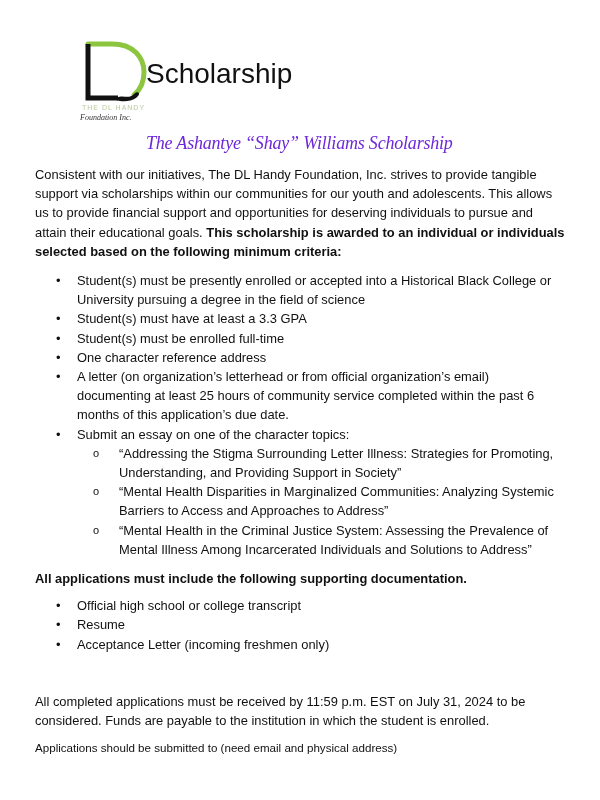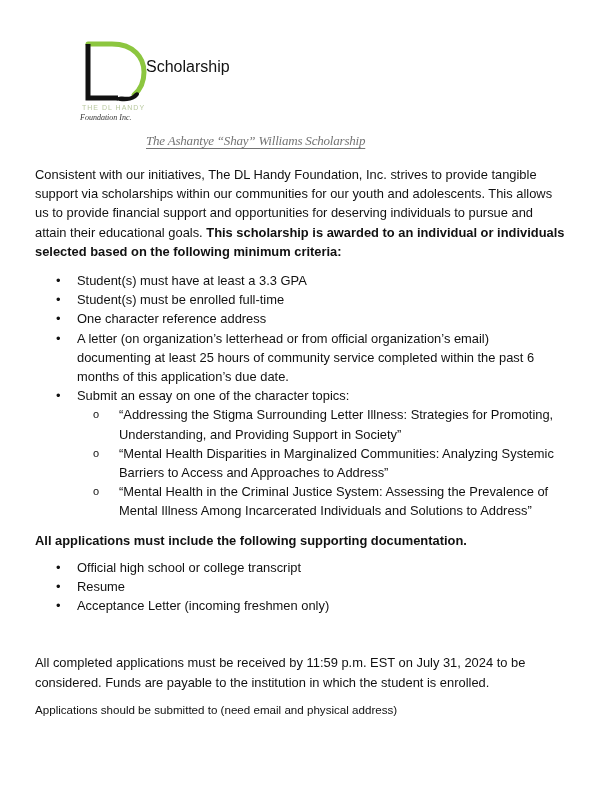--- a/index.html
+++ b/index.html
@@ -17,27 +17,27 @@
     font-size: 7px; letter-spacing: 1px; color: #b9c9a0;
     font-family: "Liberation Sans", sans-serif; white-space: nowrap;
   }
   .logo-caption-2 {
     position: absolute; left: 80px; top: 113px;
     font-size: 8px; font-style: italic; color: #333;
     font-family: "Liberation Serif", serif; white-space: nowrap;
   }
   .brand-title {
     position: absolute; left: 146px; top: 58px;
-    font-size: 16px; color: #111; font-family: "Liberation Sans", sans-serif;
+    font-size: 28px; color: #111; font-family: "Liberation Sans", sans-serif;
   }
   .doc-title {
     position: absolute; left: 146px; top: 133px;
     font-family: "Liberation Serif", serif; font-style: italic;
-    font-size: 13px; text-decoration: underline; text-underline-offset: 3px;
-    color: #737373; white-space: nowrap; letter-spacing: -0.2px;
+    font-size: 18px; text-underline-offset: 3px;
+    color: #6d28d9; white-space: nowrap; letter-spacing: -0.2px;
   }
   .content {
     position: absolute; left: 35px; top: 165px; width: 530px;
     font-size: 12.9px; line-height: 19.2px;
   }
   .intro { margin: 0 0 10px 0; }
   .intro b { font-weight: bold; }
   ul.criteria, ul.docs {
     list-style: none; margin: 0; padding: 0;
   }
@@ -73,20 +73,21 @@
 <div class="logo-caption-2">Foundation Inc.</div>
 
 <div class="brand-title">Scholarship</div>
 
 <div class="doc-title">The Ashantye  “Shay” Williams Scholarship</div>
 
 <div class="content">
   <p class="intro"><span>Consistent with our initiatives, The DL Handy Foundation, Inc. strives to provide tangible support via scholarships within our communities for our youth and adolescents.  This allows us to provide financial support and opportunities for deserving individuals to pursue and attain their educational goals.  </span><b>This scholarship is awarded to an individual or individuals selected based on the following minimum criteria:</b></p>
 
   <ul class="criteria">
+    <li>Student(s) must be presently enrolled or accepted into a Historical Black College or University pursuing a degree in the field of science</li>
     <li>Student(s) must have at least a 3.3 GPA</li>
     <li>Student(s) must be enrolled full-time</li>
     <li>One character reference address</li>
     <li>A letter (on organization’s letterhead or from official organization’s email) documenting at least 25 hours of community service completed within the past 6 months of this application’s due date.</li>
     <li>
       <span>Submit an essay on one of the character topics:</span>
       <ul class="topics">
         <li>“Addressing the Stigma Surrounding Letter Illness: Strategies for Promoting, Understanding, and Providing Support in Society”</li>
         <li>“Mental Health Disparities in Marginalized Communities: Analyzing Systemic Barriers to Access and Approaches to Address”</li>
         <li>“Mental Health in the Criminal Justice System: Assessing the Prevalence of Mental Illness Among Incarcerated Individuals and Solutions to Address”</li>

